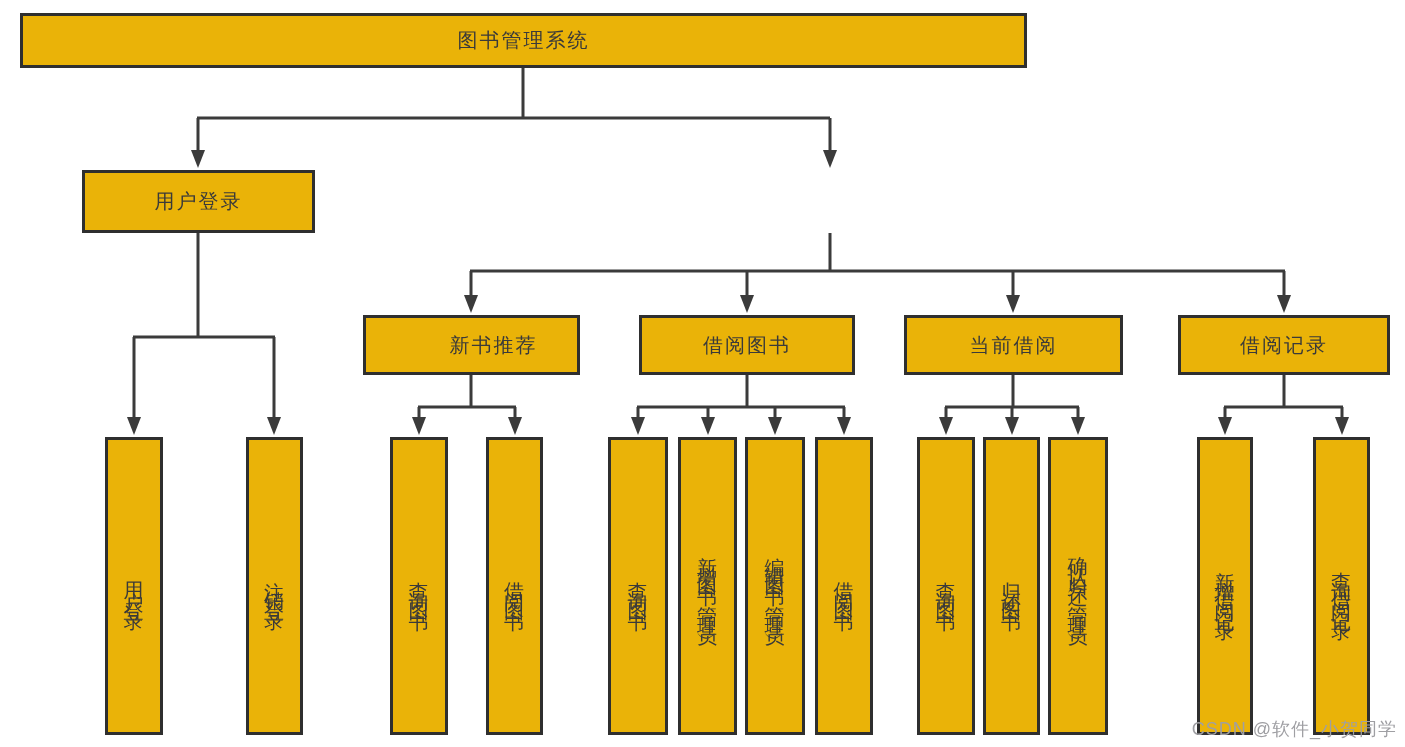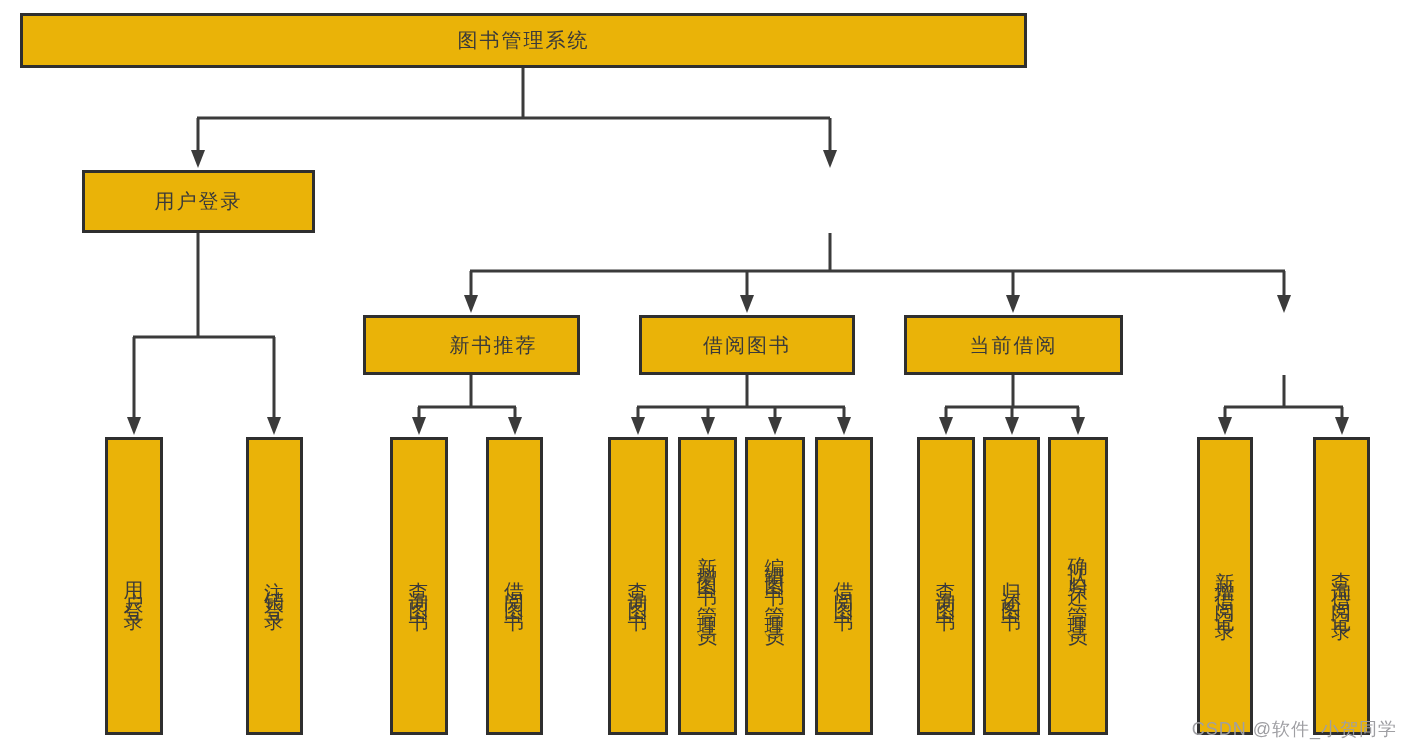--- a/index.html
+++ b/index.html
@@ -82,20 +82,21 @@
     </g>
   </svg>
 
   <div class="node hbox" style="left:20px;top:13px;width:1007px;height:55px;">图书管理系统</div>
 
   <div class="node hbox" style="left:82px;top:170px;width:233px;height:63px;">用户登录</div>
 
   <div class="node hbox" style="left:363px;top:315px;width:217px;height:60px;padding-left:44px;">新书推荐</div>
   <div class="node hbox" style="left:639px;top:315px;width:216px;height:60px;">借阅图书</div>
   <div class="node hbox" style="left:904px;top:315px;width:219px;height:60px;">当前借阅</div>
+  <div class="node hbox" style="left:1178px;top:315px;width:212px;height:60px;">借阅记录</div>
 
   <div class="node vbox" style="left:105px;top:437px;width:58px;height:298px;">用户登录</div>
   <div class="node vbox" style="left:246px;top:437px;width:57px;height:298px;">注销登录</div>
 
   <div class="node vbox" style="left:390px;top:437px;width:58px;height:298px;">查询图书</div>
   <div class="node vbox" style="left:486px;top:437px;width:57px;height:298px;">借阅图书</div>
 
   <div class="node vbox" style="left:608px;top:437px;width:60px;height:298px;">查询图书</div>
   <div class="node vbox" style="left:678px;top:437px;width:59px;height:298px;">新增图书（管理员）</div>
   <div class="node vbox" style="left:745px;top:437px;width:60px;height:298px;">编辑图书（管理员）</div>

